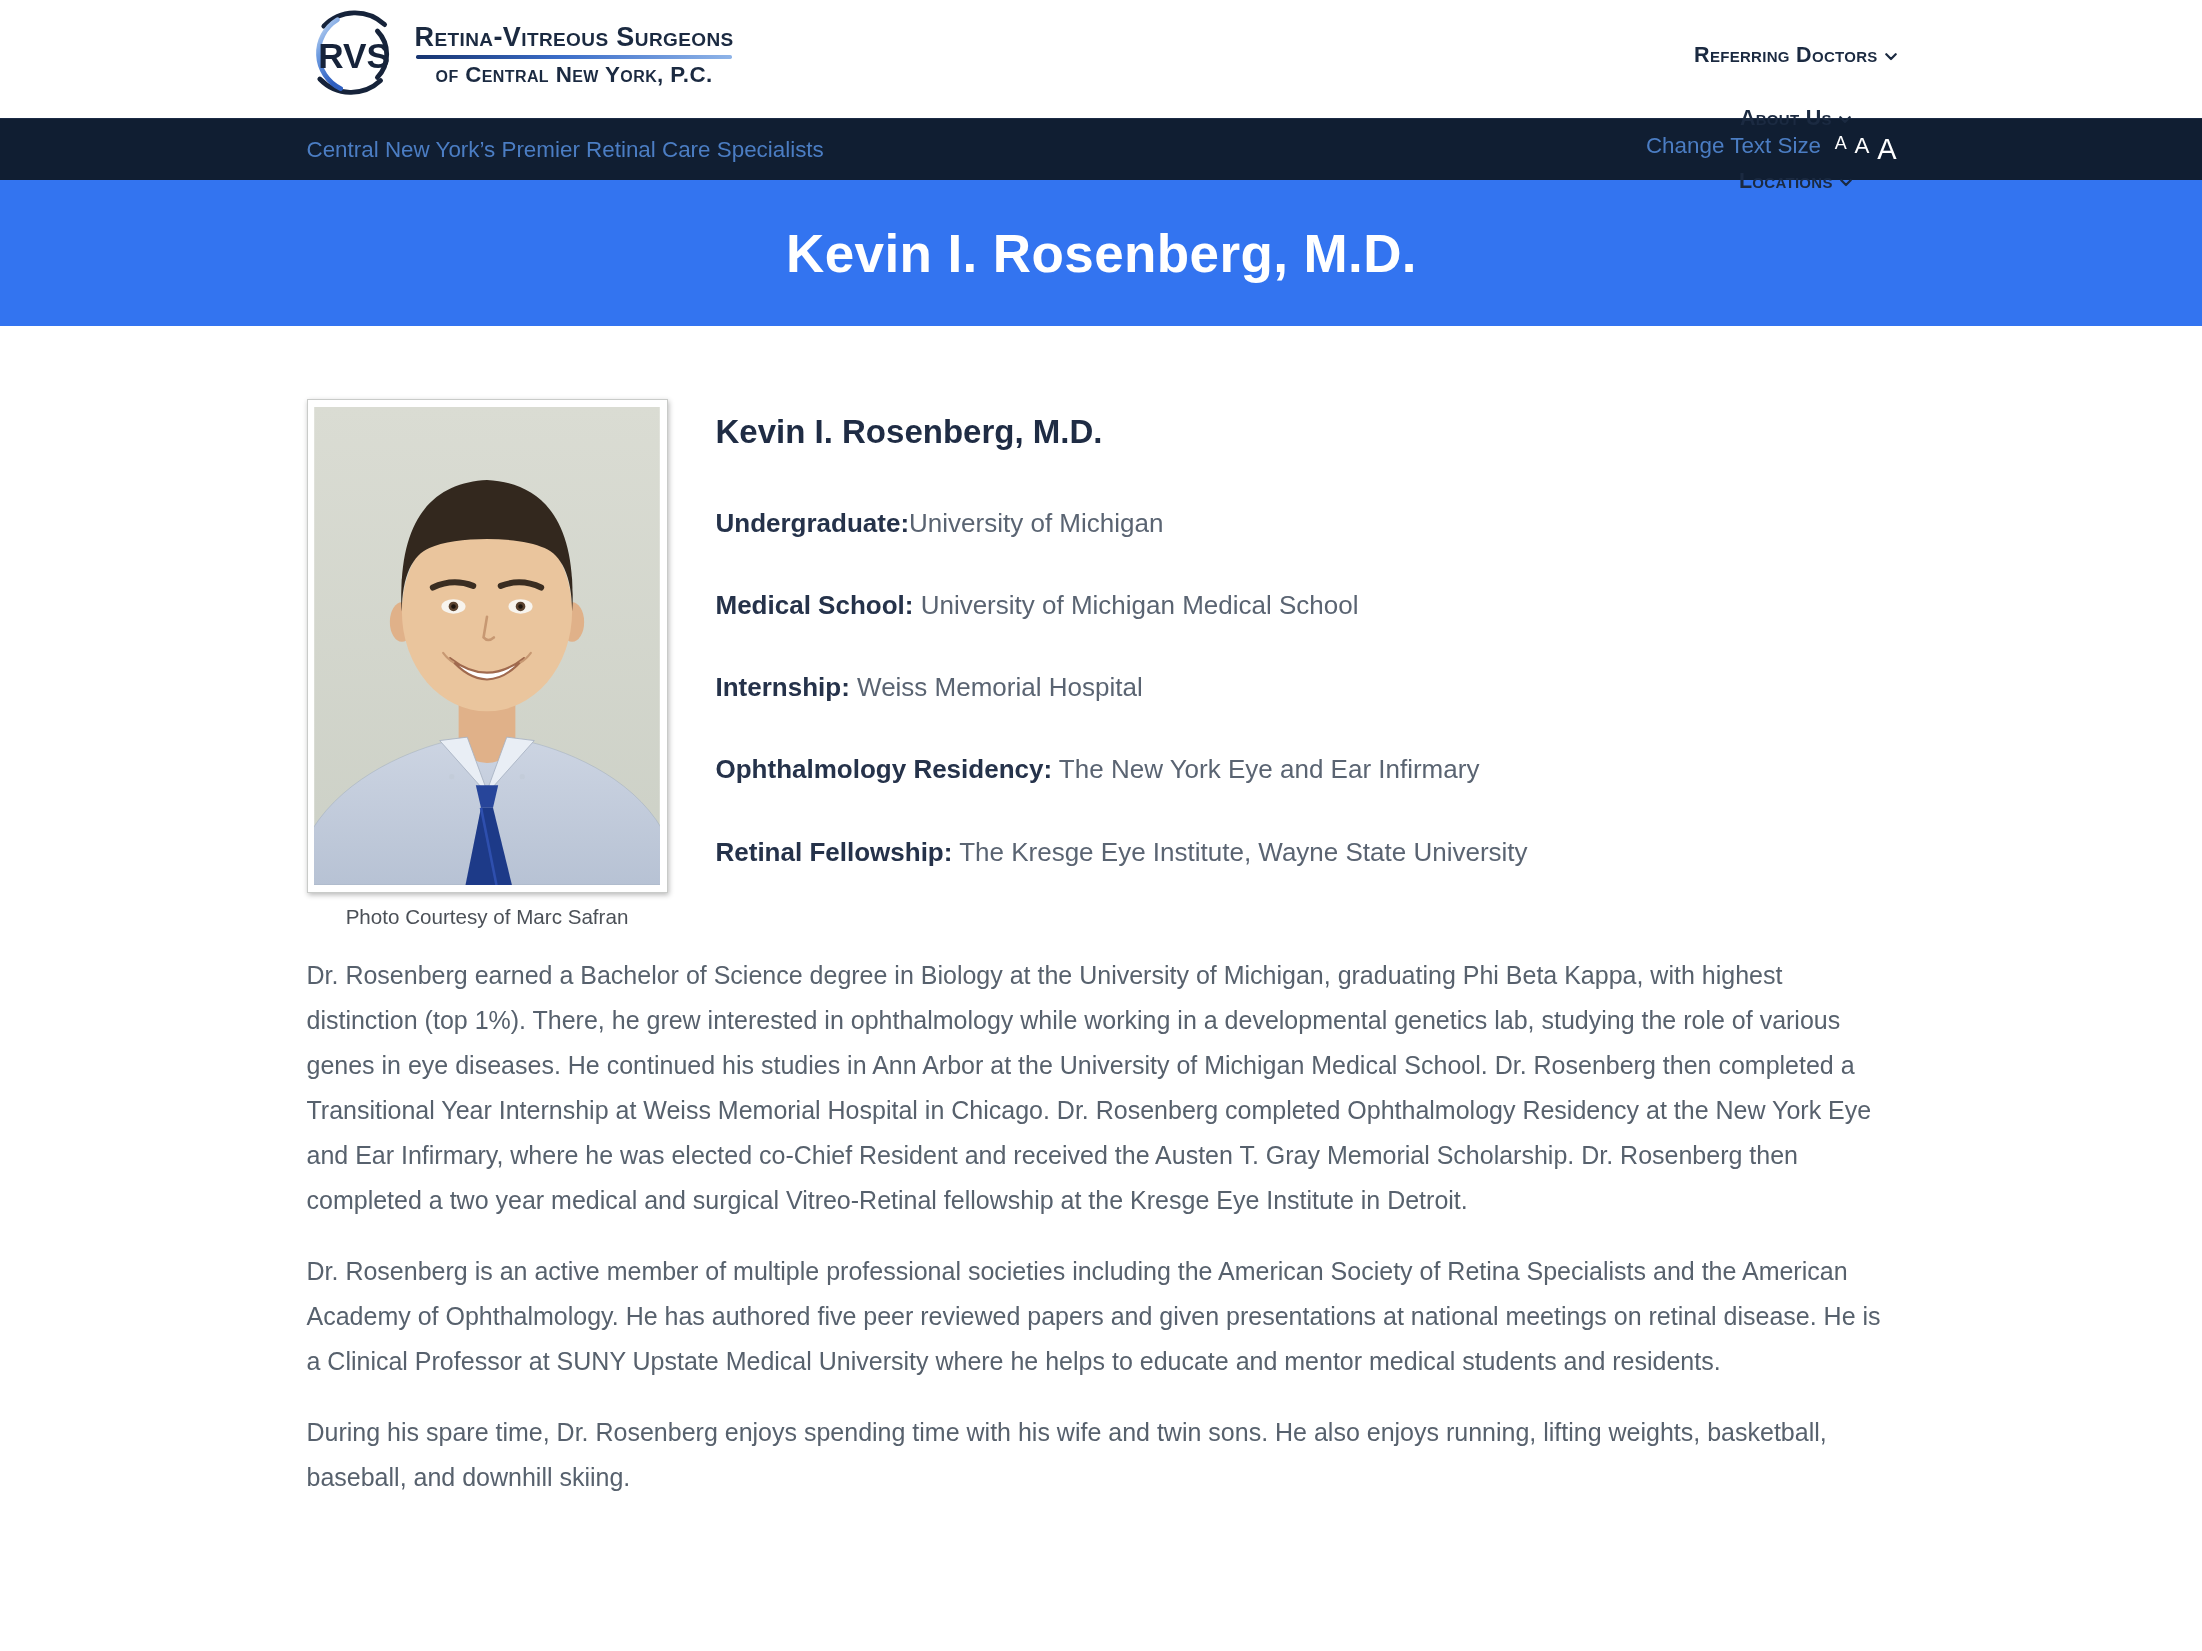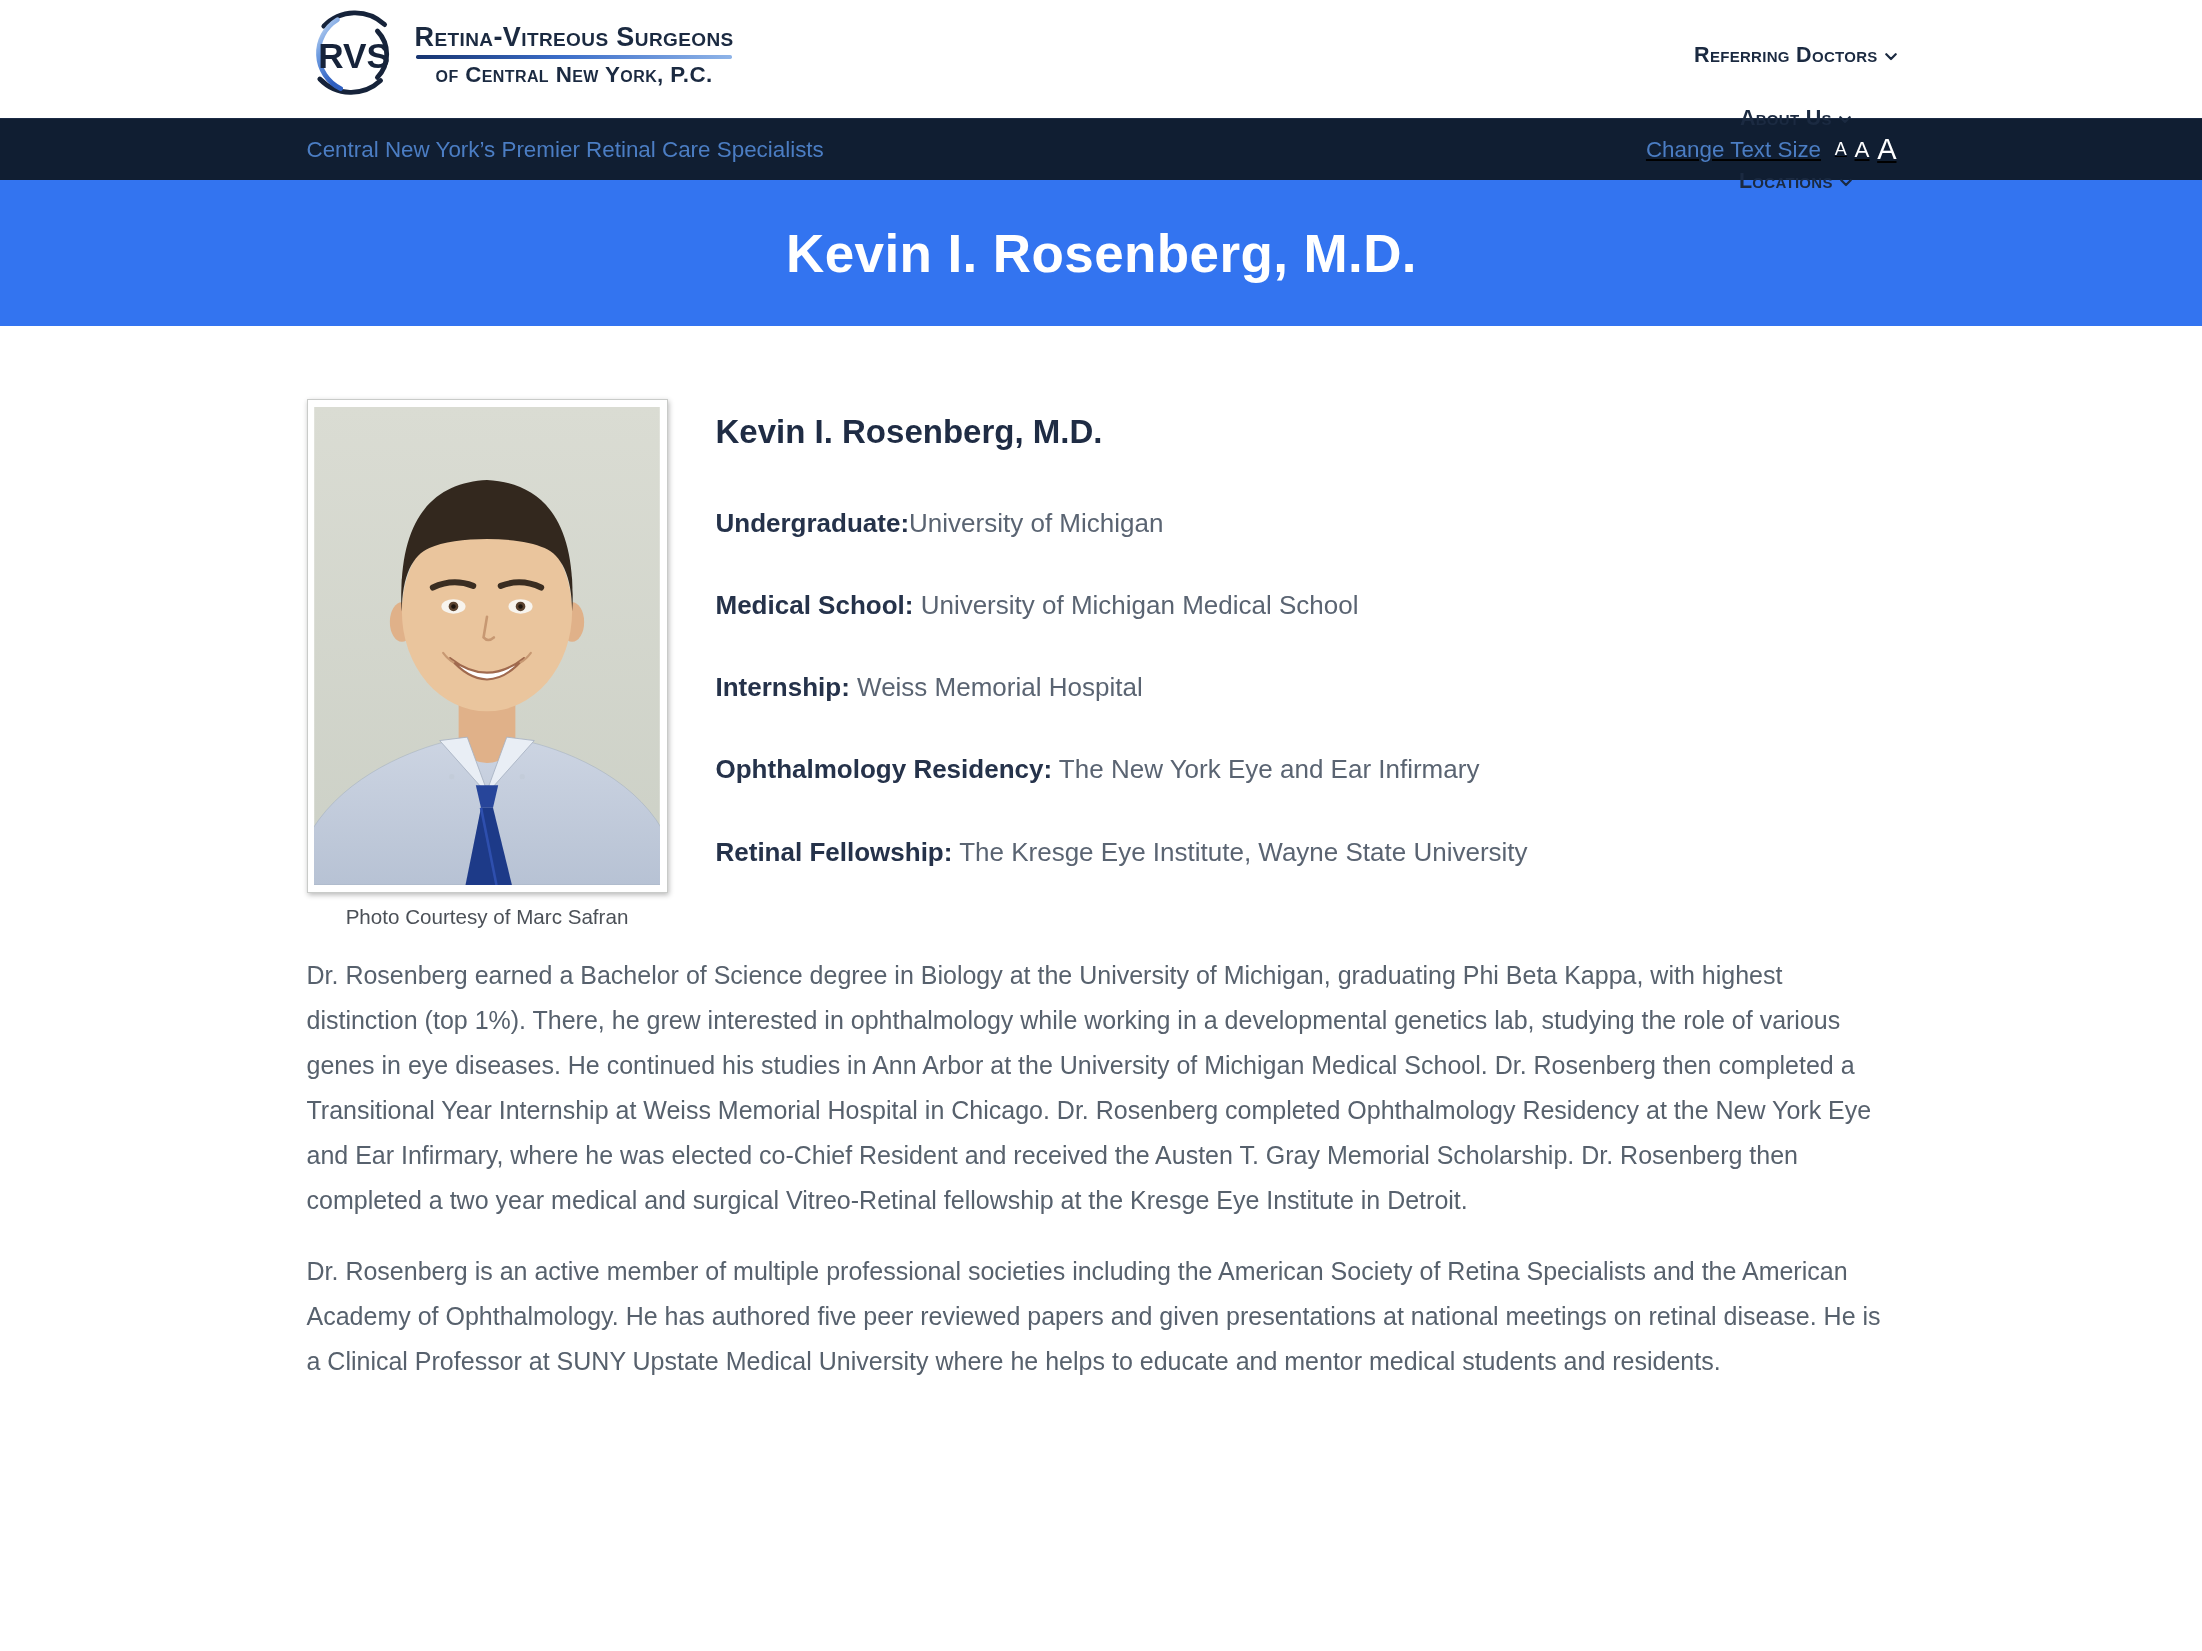--- a/index.html
+++ b/index.html
@@ -36,21 +36,21 @@
     display: flex; align-items: center; gap: 6.9px; cursor: pointer; text-decoration: none;
     font-size: 21.5px; font-weight: bold; font-variant: small-caps;
     letter-spacing: 0.3px; color: #1b2a41; white-space: nowrap;
   }
   .chev { width: 12px; height: 7.7px; margin-top: 3.4px; }
 
   
   .utility-bar { background: #101e32; height: 62px; border-top: 0.9px solid #1b2b45; }
   .utility-inner { height: 100%; display: flex; align-items: center; }
   .tagline { font-size: 22.4px; color: #4b7dc3; }
-  .textsize-group { margin-left: auto; display: flex; align-items: center; text-decoration: underline; }
+  .textsize-group { margin-left: auto; display: flex; align-items: flex-start; }
   .textsize-label { font-size: 22.4px; color: #4b7dc3; margin-right: 13.8px; }
   .ts { color: #ffffff; font-weight: normal; cursor: pointer; }
   .ts-s { font-size: 18px; margin-right: 7.7px; }
   .ts-m { font-size: 22.4px; margin-right: 7.7px; }
   .ts-l { font-size: 29px; }
 
   
   .hero { background: #3374f0; height: 146px; display: flex; align-items: center; justify-content: center; }
   .hero h1 { color: #ffffff; font-size: 53px; font-weight: bold; letter-spacing: 0.4px; }
 
@@ -227,15 +227,16 @@
       <p class="cred-line"><strong>Medical School:</strong><span> University of Michigan Medical School</span></p>
       <p class="cred-line"><strong>Internship:</strong><span> Weiss Memorial Hospital</span></p>
       <p class="cred-line"><strong>Ophthalmology Residency:</strong><span> The New York Eye and Ear Infirmary</span></p>
       <p class="cred-line"><strong>Retinal Fellowship:</strong><span> The Kresge Eye Institute, Wayne State University</span></p>
     </div>
   </div>
 
   <div class="bio">
     <p>Dr. Rosenberg earned a Bachelor of Science degree in Biology at the University of Michigan, graduating Phi Beta Kappa, with highest distinction (top 1%). There, he grew interested in ophthalmology while working in a developmental genetics lab, studying the role of various genes in eye diseases. He continued his studies in Ann Arbor at the University of Michigan Medical School. Dr. Rosenberg then completed a Transitional Year Internship at Weiss Memorial Hospital in Chicago. Dr. Rosenberg completed Ophthalmology Residency at the New York Eye and Ear Infirmary, where he was elected co-Chief Resident and received the Austen T. Gray Memorial Scholarship. Dr. Rosenberg then completed a two year medical and surgical Vitreo-Retinal fellowship at the Kresge Eye Institute in Detroit.</p>
     <p>Dr. Rosenberg is an active member of multiple professional societies including the American Society of Retina Specialists and the American Academy of Ophthalmology. He has authored five peer reviewed papers and given presentations at national meetings on retinal disease. He is a Clinical Professor at SUNY Upstate Medical University where he helps to educate and mentor medical students and residents.</p>
+    <p>During his spare time, Dr. Rosenberg enjoys spending time with his wife and twin sons. He also enjoys running, lifting weights, basketball, baseball, and downhill skiing.</p>
   </div>
 </main>
 
 
 </body></html>

